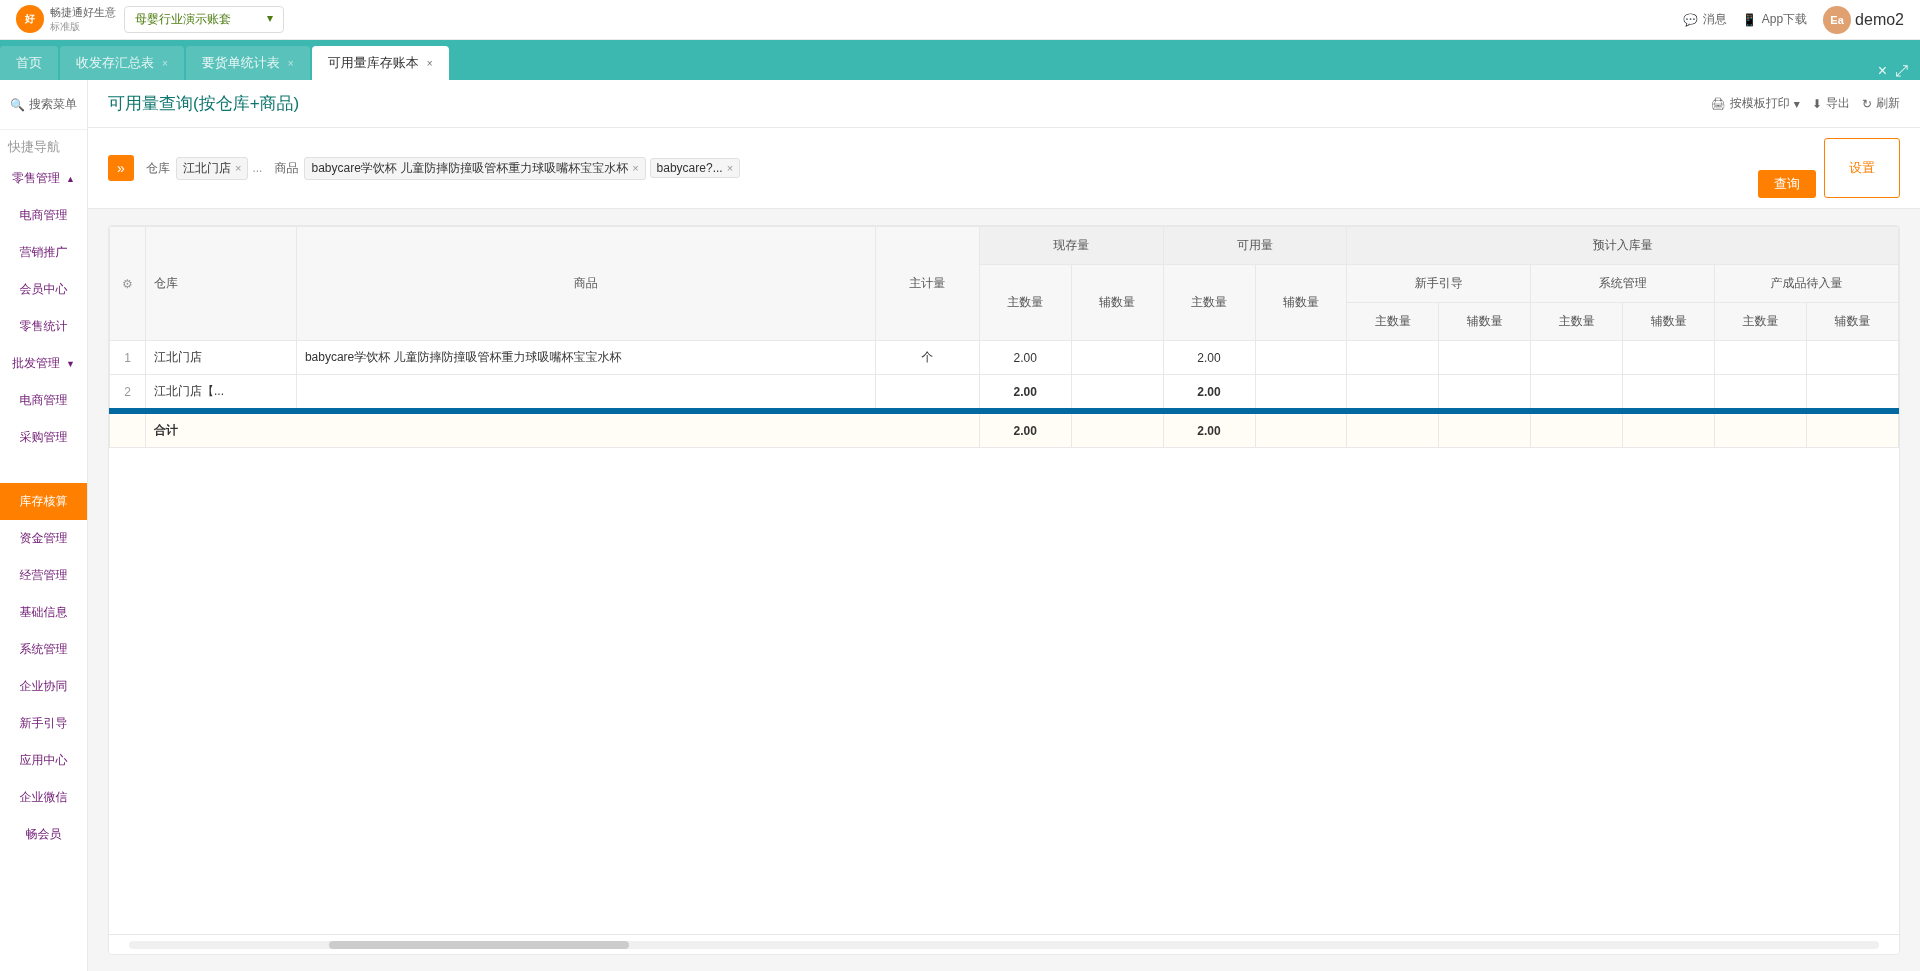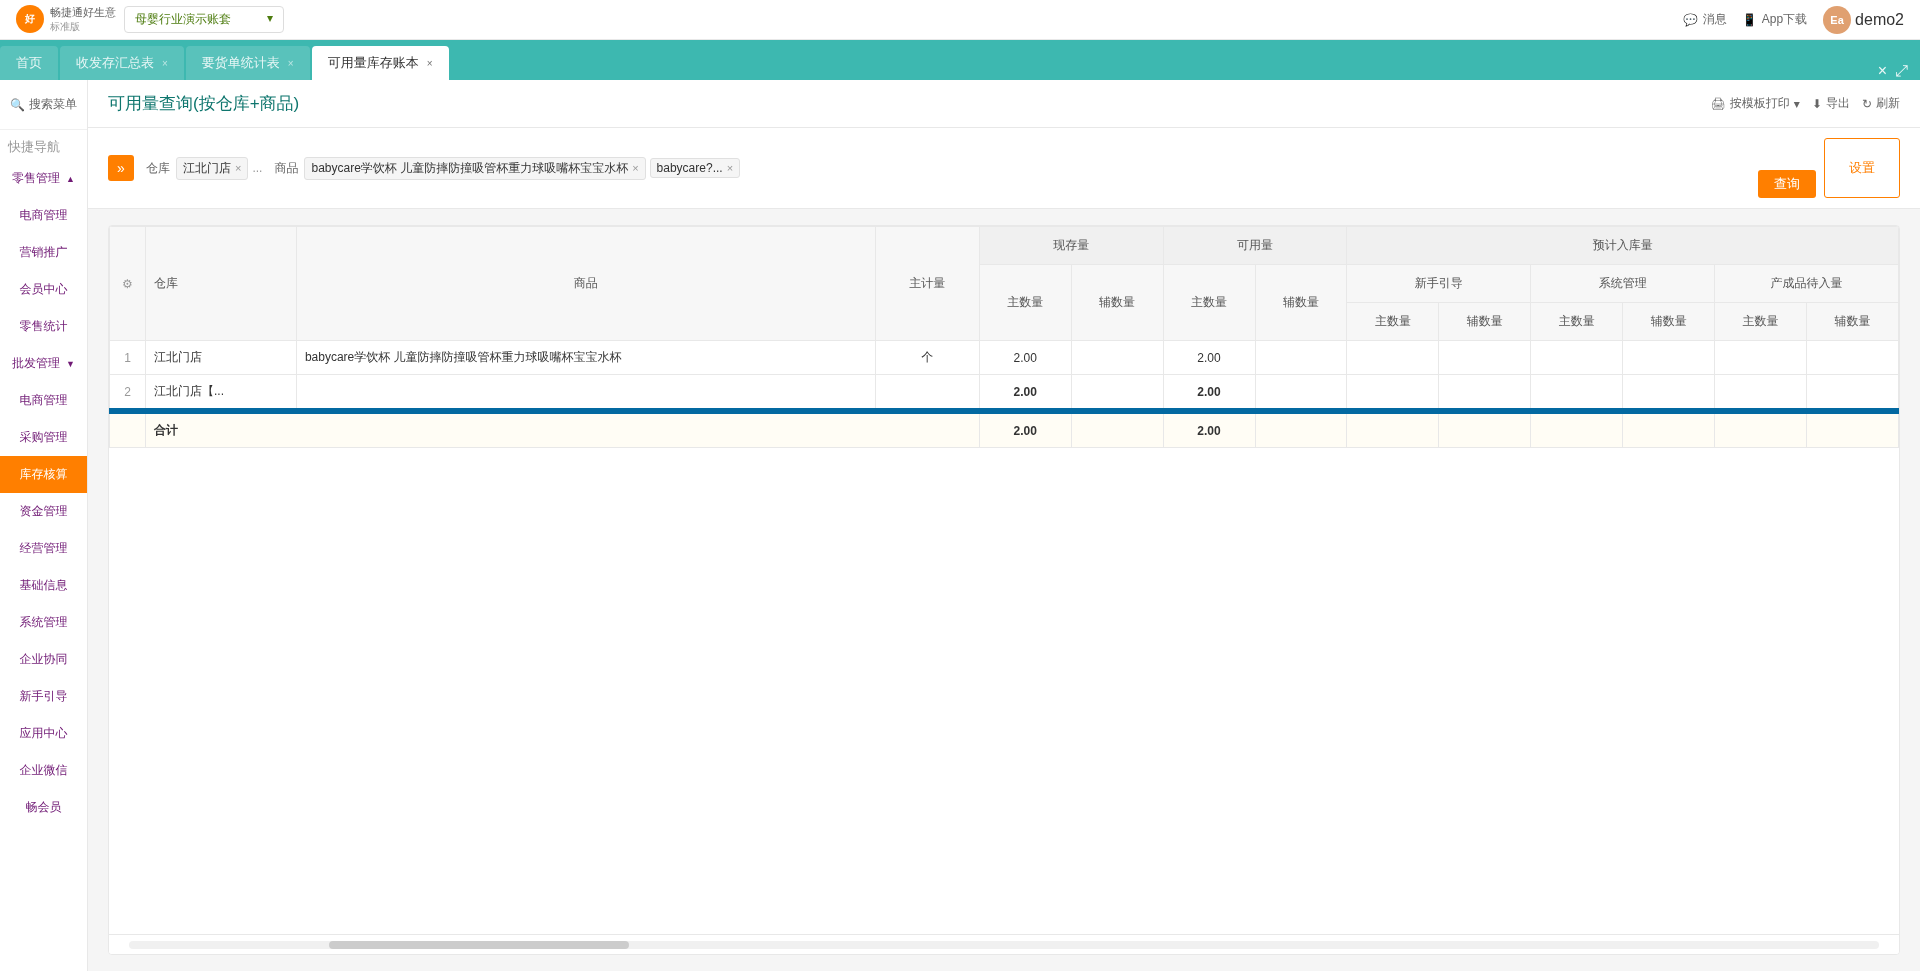--- a/index.html
+++ b/index.html
@@ -29,21 +29,21 @@
 
     
     .main-layout { display: flex; flex: 1; overflow: hidden; }
 
     
     .sidebar { width: 88px; background: #fff; border-right: 1px solid #e8e8e8; flex-shrink: 0; display: flex; flex-direction: column; overflow-y: auto; }
     .sidebar-search { padding: 10px 8px; border-bottom: 1px solid #f0f0f0; }
     .sidebar-search-btn { width: 100%; padding: 6px 0; background: none; border: none; color: #666; font-size: 12px; cursor: pointer; display: flex; align-items: center; justify-content: center; gap: 4px; }
     .sidebar-nav-label { padding: 8px 8px 4px; font-size: 13px; color: #999; }
     .sidebar-item { padding: 10px 8px; cursor: pointer; display: flex; align-items: center; justify-content: center; font-size: 12px; color: #701a75; text-align: center; transition: background 0.2s; position: relative; }
-    .sidebar-item.active { background: #ff7f00; color: white; }
+    .sidebar-item.active { background: #ff7f00; color: white; margin-top: 27px; }
     .sidebar-item.has-arrow { justify-content: space-between; padding: 10px 12px; }
     .sidebar-item .arrow { font-size: 9px; color: inherit; }
 
     
     .content { flex: 1; overflow: hidden; display: flex; flex-direction: column; background: #f5f5f5; }
     .page-header { background: #fff; padding: 12px 20px; display: flex; align-items: center; justify-content: space-between; border-bottom: 1px solid #e8e8e8; flex-shrink: 0; }
     .page-title { font-size: 17px; font-weight: 500; color: #0f766e; }
     .page-actions { display: flex; align-items: center; gap: 12px; }
     .action-btn { display: flex; align-items: center; gap: 4px; color: #666; font-size: 12px; cursor: pointer; border: none; background: none; }
 

